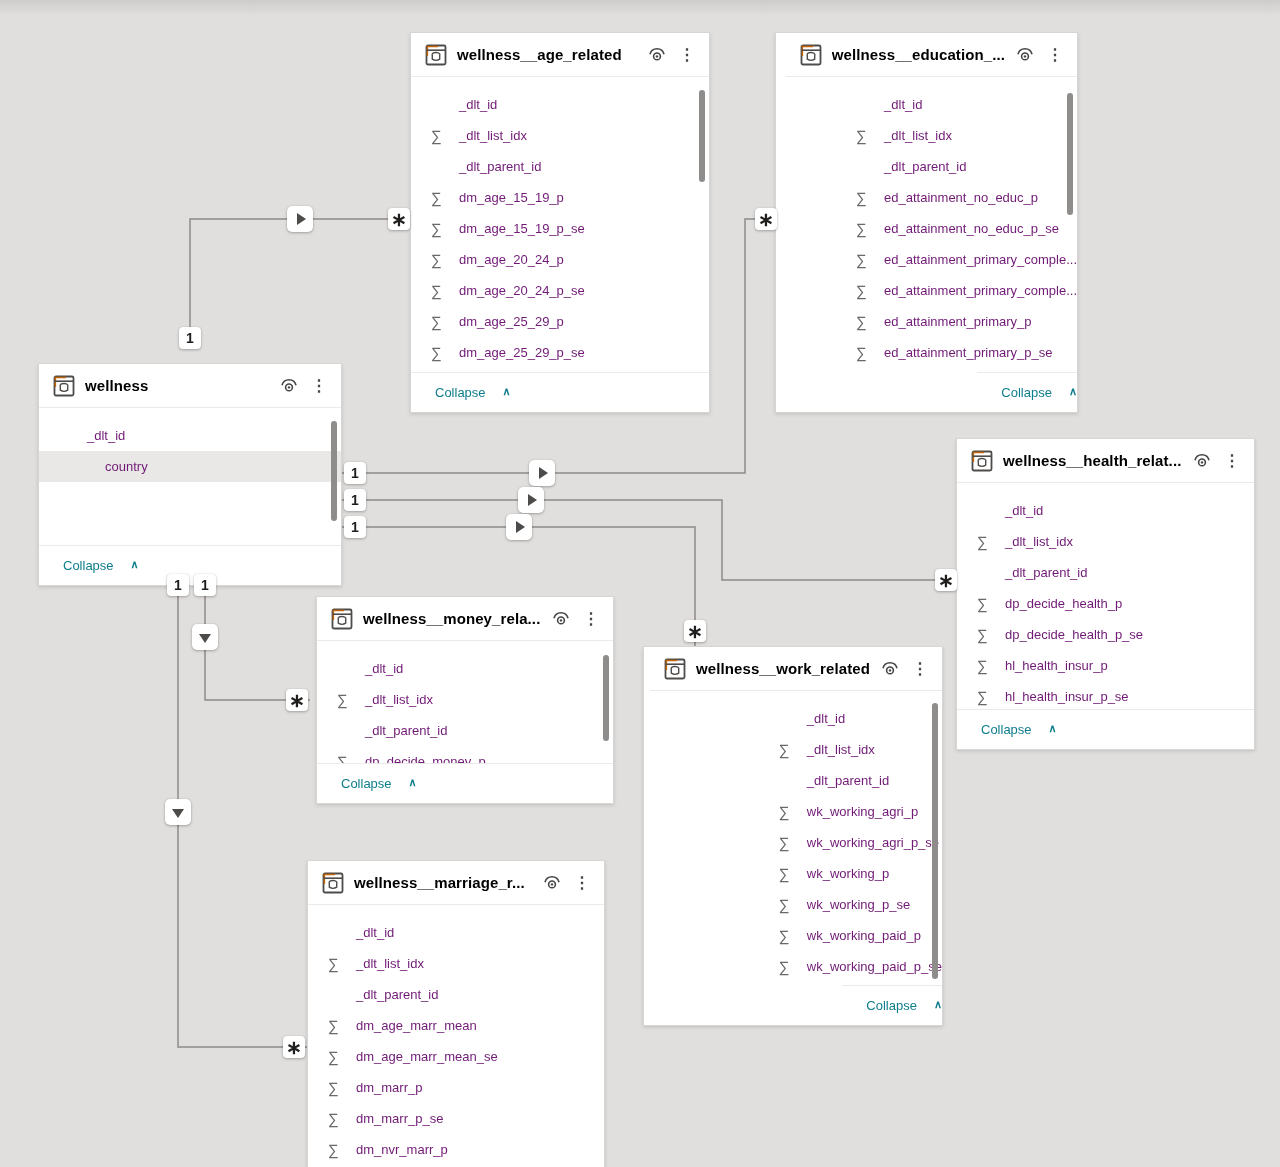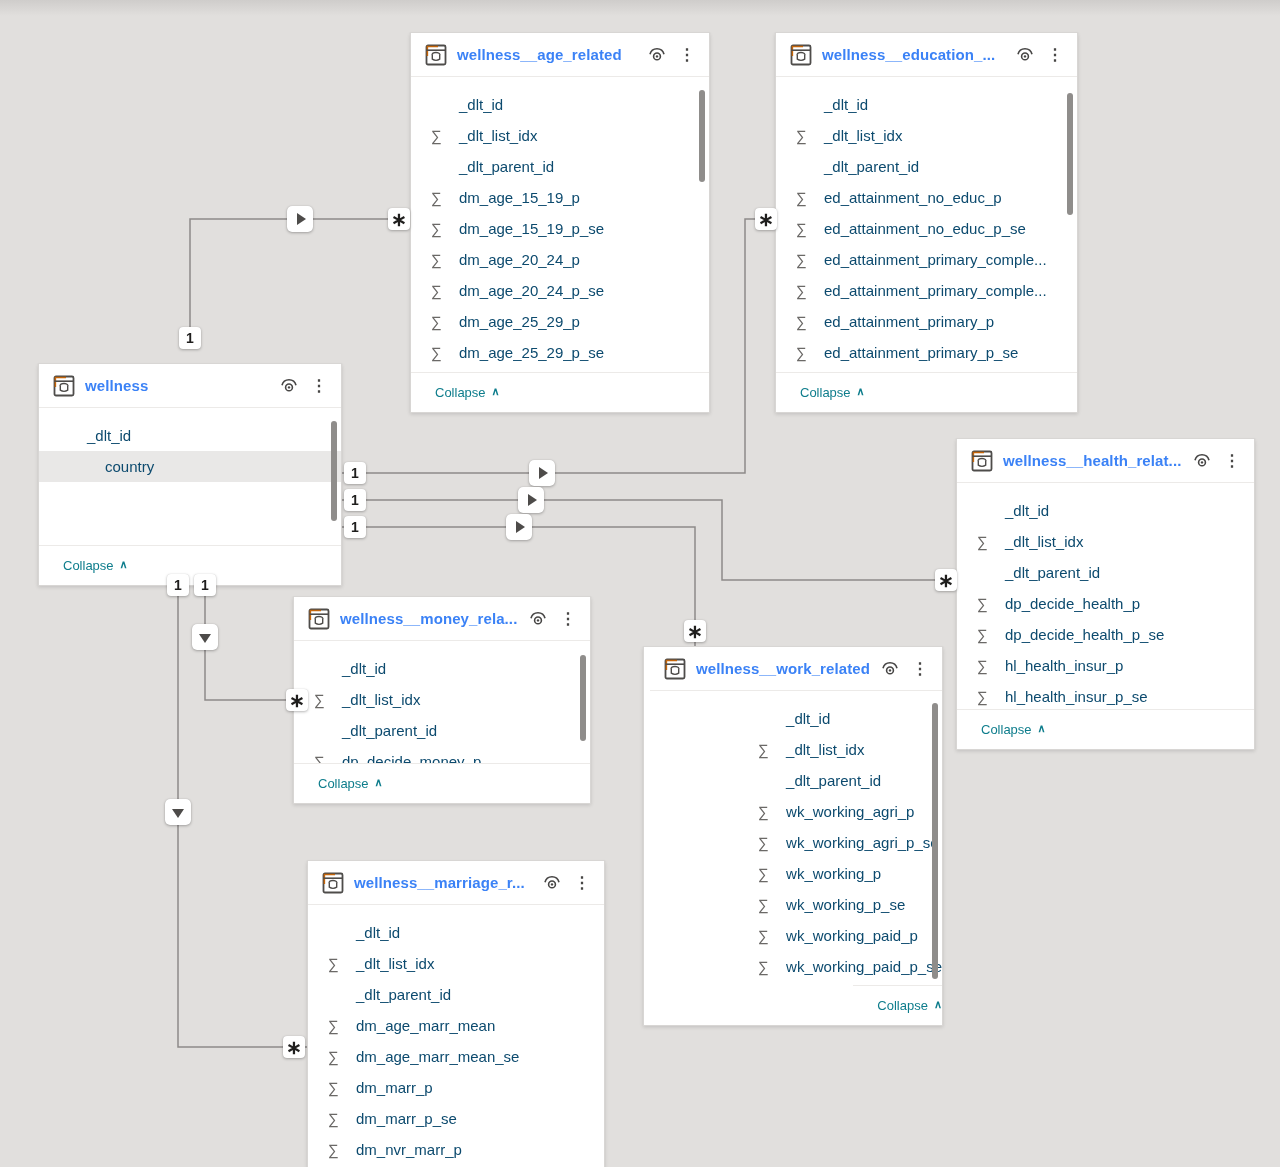--- a/index.html
+++ b/index.html
@@ -19,37 +19,37 @@
     position:absolute;background:#ffffff;border:1px solid #d8d6d4;box-sizing:border-box;
     box-shadow:0 1.6px 3.6px rgba(0,0,0,.13),0 .3px .9px rgba(0,0,0,.11);
     z-index:3;display:flex;flex-direction:column;
   }
   .card-header{
     height:44px;flex:0 0 44px;display:flex;align-items:center;gap:10px;
     padding:0 12px 0 14px;border-bottom:1px solid #eceae8;box-sizing:border-box;
   }
   .tbl-icon{flex:0 0 22px;display:flex;}
   .card-title{
-    flex:1 1 auto;font-size:15px;font-weight:bold;color:#3b82f6;white-space:nowrap;
+    flex:1 1 auto;font-size:15px;font-weight:bold;color:#000000;white-space:nowrap;
     overflow:hidden;letter-spacing:.1px;
   }
   .icon-btn{background:none;border:none;padding:0;margin:0;cursor:pointer;display:flex;align-items:center;}
   .dots{font-size:16px;font-weight:bold;color:#474645;line-height:1;padding:0 2px;}
 
   .card-body{flex:1 1 auto;overflow:hidden;padding-top:12px;position:relative;}
   .frow{height:31px;display:flex;align-items:center;padding-left:14px;white-space:nowrap;}
   .frow.hl{background:#e9e8e7;padding-left:32px;}
   .sigma{flex:0 0 34px;width:34px;padding-left:6px;box-sizing:border-box;font-size:15px;color:#6b6967;}
-  .fname{font-size:15px;color:#0c4a6e;}
+  .fname{font-size:13px;color:#701a75;}
 
   .card-footer{
     flex:0 0 40px;height:40px;display:flex;align-items:center;gap:7px;
     padding-left:24px;border-top:1px solid #eceae8;box-sizing:border-box;
   }
-  .collapse-link{background:none;border:none;padding:0;cursor:pointer;display:flex;align-items:center;gap:6px;}
+  .collapse-link{background:none;border:none;padding:0;cursor:pointer;display:flex;align-items:center;gap:17px;}
   .collapse-txt{font-size:13px;color:#0e7d8c;}
   .chev{font-size:11px;color:#0e7d8c;transform:translateY(-1px);font-weight:bold;}
 
   .vscroll{position:absolute;right:4px;width:6px;border-radius:3px;background:#8f8d8b;z-index:5;}
 
   .badge{
     position:absolute;width:22px;height:22px;background:#fff;border-radius:4px;z-index:4;
     box-shadow:0 1px 3px rgba(0,0,0,.28),0 0 1px rgba(0,0,0,.15);
     display:flex;align-items:center;justify-content:center;
     color:#1f1e1d;font-weight:bold;
@@ -215,21 +215,21 @@
     </div>
     <div class="card-footer">
       <button class="collapse-link">
           <span class="collapse-txt">Collapse</span>
           <span class="chev">∧</span>
         </button>
     </div>
     <div class="vscroll" style="top:57px;height:92px;"></div>
   </div>
 
-  <div class="card" style="left:775px;top:32px;width:303px;height:381px;">
+  <div class="card" style="left:775px;top:32px;width:303px;height:381px;align-items:flex-end;">
     <div class="card-header">
       <span class="tbl-icon">
         <svg width="22" height="22" viewBox="0 0 22 22">
             <rect x="1.5" y="1.5" width="19" height="19" rx="1.5" fill="#fff" stroke="#4e4c4a" stroke-width="1.8"></rect>
             <path d="M2.4 12 V2.4 H13" fill="none" stroke="#c4650a" stroke-width="1.5"></path>
             <path d="M1.5 6.2 H20.5" stroke="#4e4c4a" stroke-width="1.6"></path>
             <ellipse cx="11" cy="10.3" rx="3.7" ry="1.8" fill="#fff" stroke="#4e4c4a" stroke-width="1.4"></ellipse>
             <path d="M7.3 10.3 V15.2 Q11 17.5 14.7 15.2 V10.3" fill="#fff" stroke="#4e4c4a" stroke-width="1.4"></path>
           </svg>
       </span>
@@ -346,21 +346,21 @@
         </div>
     </div>
     <div class="card-footer">
       <button class="collapse-link">
           <span class="collapse-txt">Collapse</span>
           <span class="chev">∧</span>
         </button>
     </div>
   </div>
 
-  <div class="card" style="left:293px;top:596px;width:298px;height:208px;">
+  <div class="card" style="left:316px;top:596px;width:298px;height:208px;">
     <div class="card-header">
       <span class="tbl-icon">
         <svg width="22" height="22" viewBox="0 0 22 22">
             <rect x="1.5" y="1.5" width="19" height="19" rx="1.5" fill="#fff" stroke="#4e4c4a" stroke-width="1.8"></rect>
             <path d="M2.4 12 V2.4 H13" fill="none" stroke="#c4650a" stroke-width="1.5"></path>
             <path d="M1.5 6.2 H20.5" stroke="#4e4c4a" stroke-width="1.6"></path>
             <ellipse cx="11" cy="10.3" rx="3.7" ry="1.8" fill="#fff" stroke="#4e4c4a" stroke-width="1.4"></ellipse>
             <path d="M7.3 10.3 V15.2 Q11 17.5 14.7 15.2 V10.3" fill="#fff" stroke="#4e4c4a" stroke-width="1.4"></path>
           </svg>
       </span>

